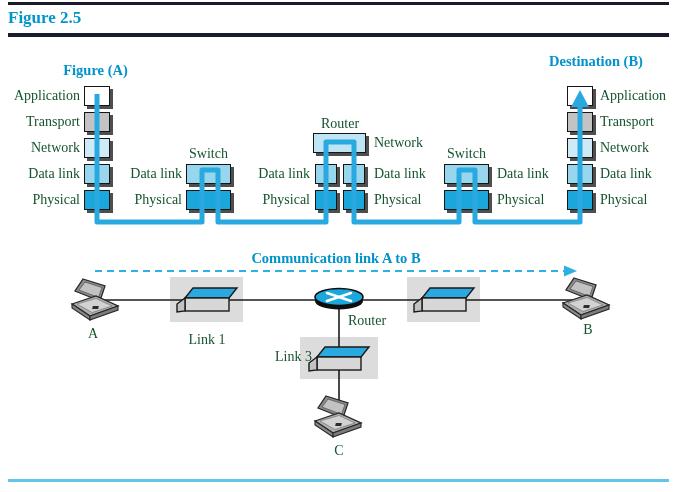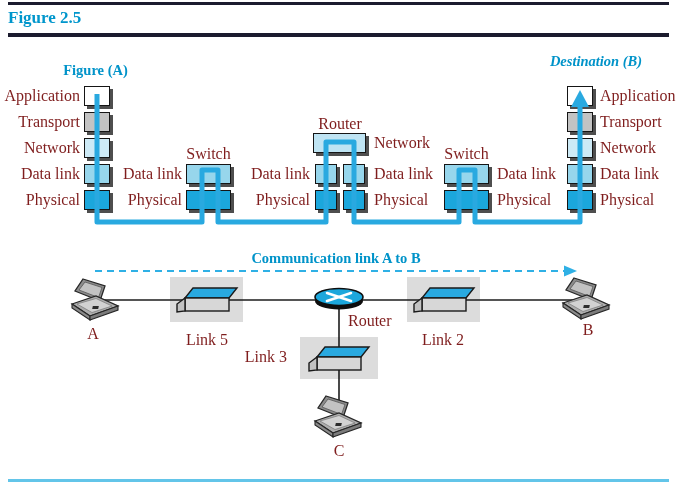--- a/index.html
+++ b/index.html
@@ -2,21 +2,21 @@
 <html><head>
 <meta charset="utf-8">
 <style>
   html,body{margin:0;padding:0;background:#fff;}
   .page{position:relative;width:677px;height:492px;background:#fff;
         font-family:"Liberation Serif",serif;overflow:hidden;}
   .rule{position:absolute;left:8px;width:661px;background:#1b1b2e;}
   .fig-label{position:absolute;left:8px;top:8px;font-size:17px;font-weight:bold;color:#0096cc;}
   .fig-title{position:absolute;left:112px;top:10px;font-size:16px;font-style:italic;color:#111;}
   .head{position:absolute;font-weight:bold;color:#0093c9;font-size:14.5px;text-align:center;height:18px;line-height:18px;}
-  .lab{position:absolute;height:20px;line-height:20px;font-size:16px;color:#7f1d1d;white-space:nowrap;}
+  .lab{position:absolute;height:20px;line-height:20px;font-size:14px;color:#14532d;white-space:nowrap;}
   .r{text-align:right;} .ctr{text-align:center;}
   .box{position:absolute;width:26px;height:20px;box-sizing:border-box;
        border:1.6px solid #151515;box-shadow:3px 3px 0 #4e4e4e;}
   .c-app{background:#ffffff}
   .c-tr{background:#c3c3c3}
   .c-net{background:#cdeaf6}
   .c-dl{background:#97d6ec}
   .c-phy{background:#1ba7dc}
   .c-rnet{background:#bfe4f3}
   svg.layer{position:absolute;left:0;top:0;}
@@ -26,21 +26,21 @@
 </head>
 <body>
 
 <div class="page">
 
   <div class="rule" style="top:2px;height:2.5px;"></div>
   <div class="fig-label">Figure 2.5</div>
   <div class="rule" style="top:33px;height:4px;"></div>
 
   <div class="head" style="left:33px;top:61px;width:125px;">Figure (A)</div>
-  <div class="head" style="left:531px;top:52px;width:130px;font-style:italic;">Destination (B)</div>
+  <div class="head" style="left:531px;top:52px;width:130px;">Destination (B)</div>
 
   <div class="lab r" style="left:0;top:86px;width:80px;">Application</div>
   <div class="lab r" style="left:0;top:112px;width:80px;">Transport</div>
   <div class="lab r" style="left:0;top:138px;width:80px;">Network</div>
   <div class="lab r" style="left:0;top:164px;width:80px;">Data link</div>
   <div class="lab r" style="left:0;top:190px;width:80px;">Physical</div>
 
   <div class="box c-app" style="left:84px;top:86px;"></div>
   <div class="box c-tr" style="left:84px;top:112px;"></div>
   <div class="box c-net" style="left:84px;top:138px;"></div>
@@ -128,19 +128,18 @@
       <ellipse cx="339" cy="301" rx="24" ry="8.5" fill="#0e0e0e"></ellipse>
       <ellipse cx="339" cy="297" rx="24" ry="8.5" fill="#1ca7dc" stroke="#0e0e0e" stroke-width="1.6"></ellipse>
       <line x1="327" y1="293" x2="351" y2="301" stroke="#ffffff" stroke-width="2.6" stroke-linecap="round"></line>
       <line x1="327" y1="301" x2="351" y2="293" stroke="#ffffff" stroke-width="2.6" stroke-linecap="round"></line>
     </g>
   </svg>
 
   <div class="lab ctr" style="left:78px;top:324px;width:30px;">A</div>
   <div class="lab ctr" style="left:573px;top:320px;width:30px;">B</div>
   <div class="lab ctr" style="left:324px;top:441px;width:30px;">C</div>
-  <div class="lab ctr" style="left:162px;top:330px;width:90px;">Link 5</div>
-  <div class="lab ctr" style="left:398px;top:330px;width:90px;">Link 2</div>
-  <div class="lab r" style="left:207px;top:347px;width:80px;text-align:right;">Link 3</div>
+  <div class="lab ctr" style="left:162px;top:330px;width:90px;">Link 1</div>
+  <div class="lab r" style="left:232px;top:347px;width:80px;text-align:right;">Link 3</div>
   <div class="lab" style="left:348px;top:311px;width:70px;">Router</div>
 
   <div class="rule" style="top:479px;height:3px;background:#63c5e9;"></div>
 </div>
 
 </body></html>

